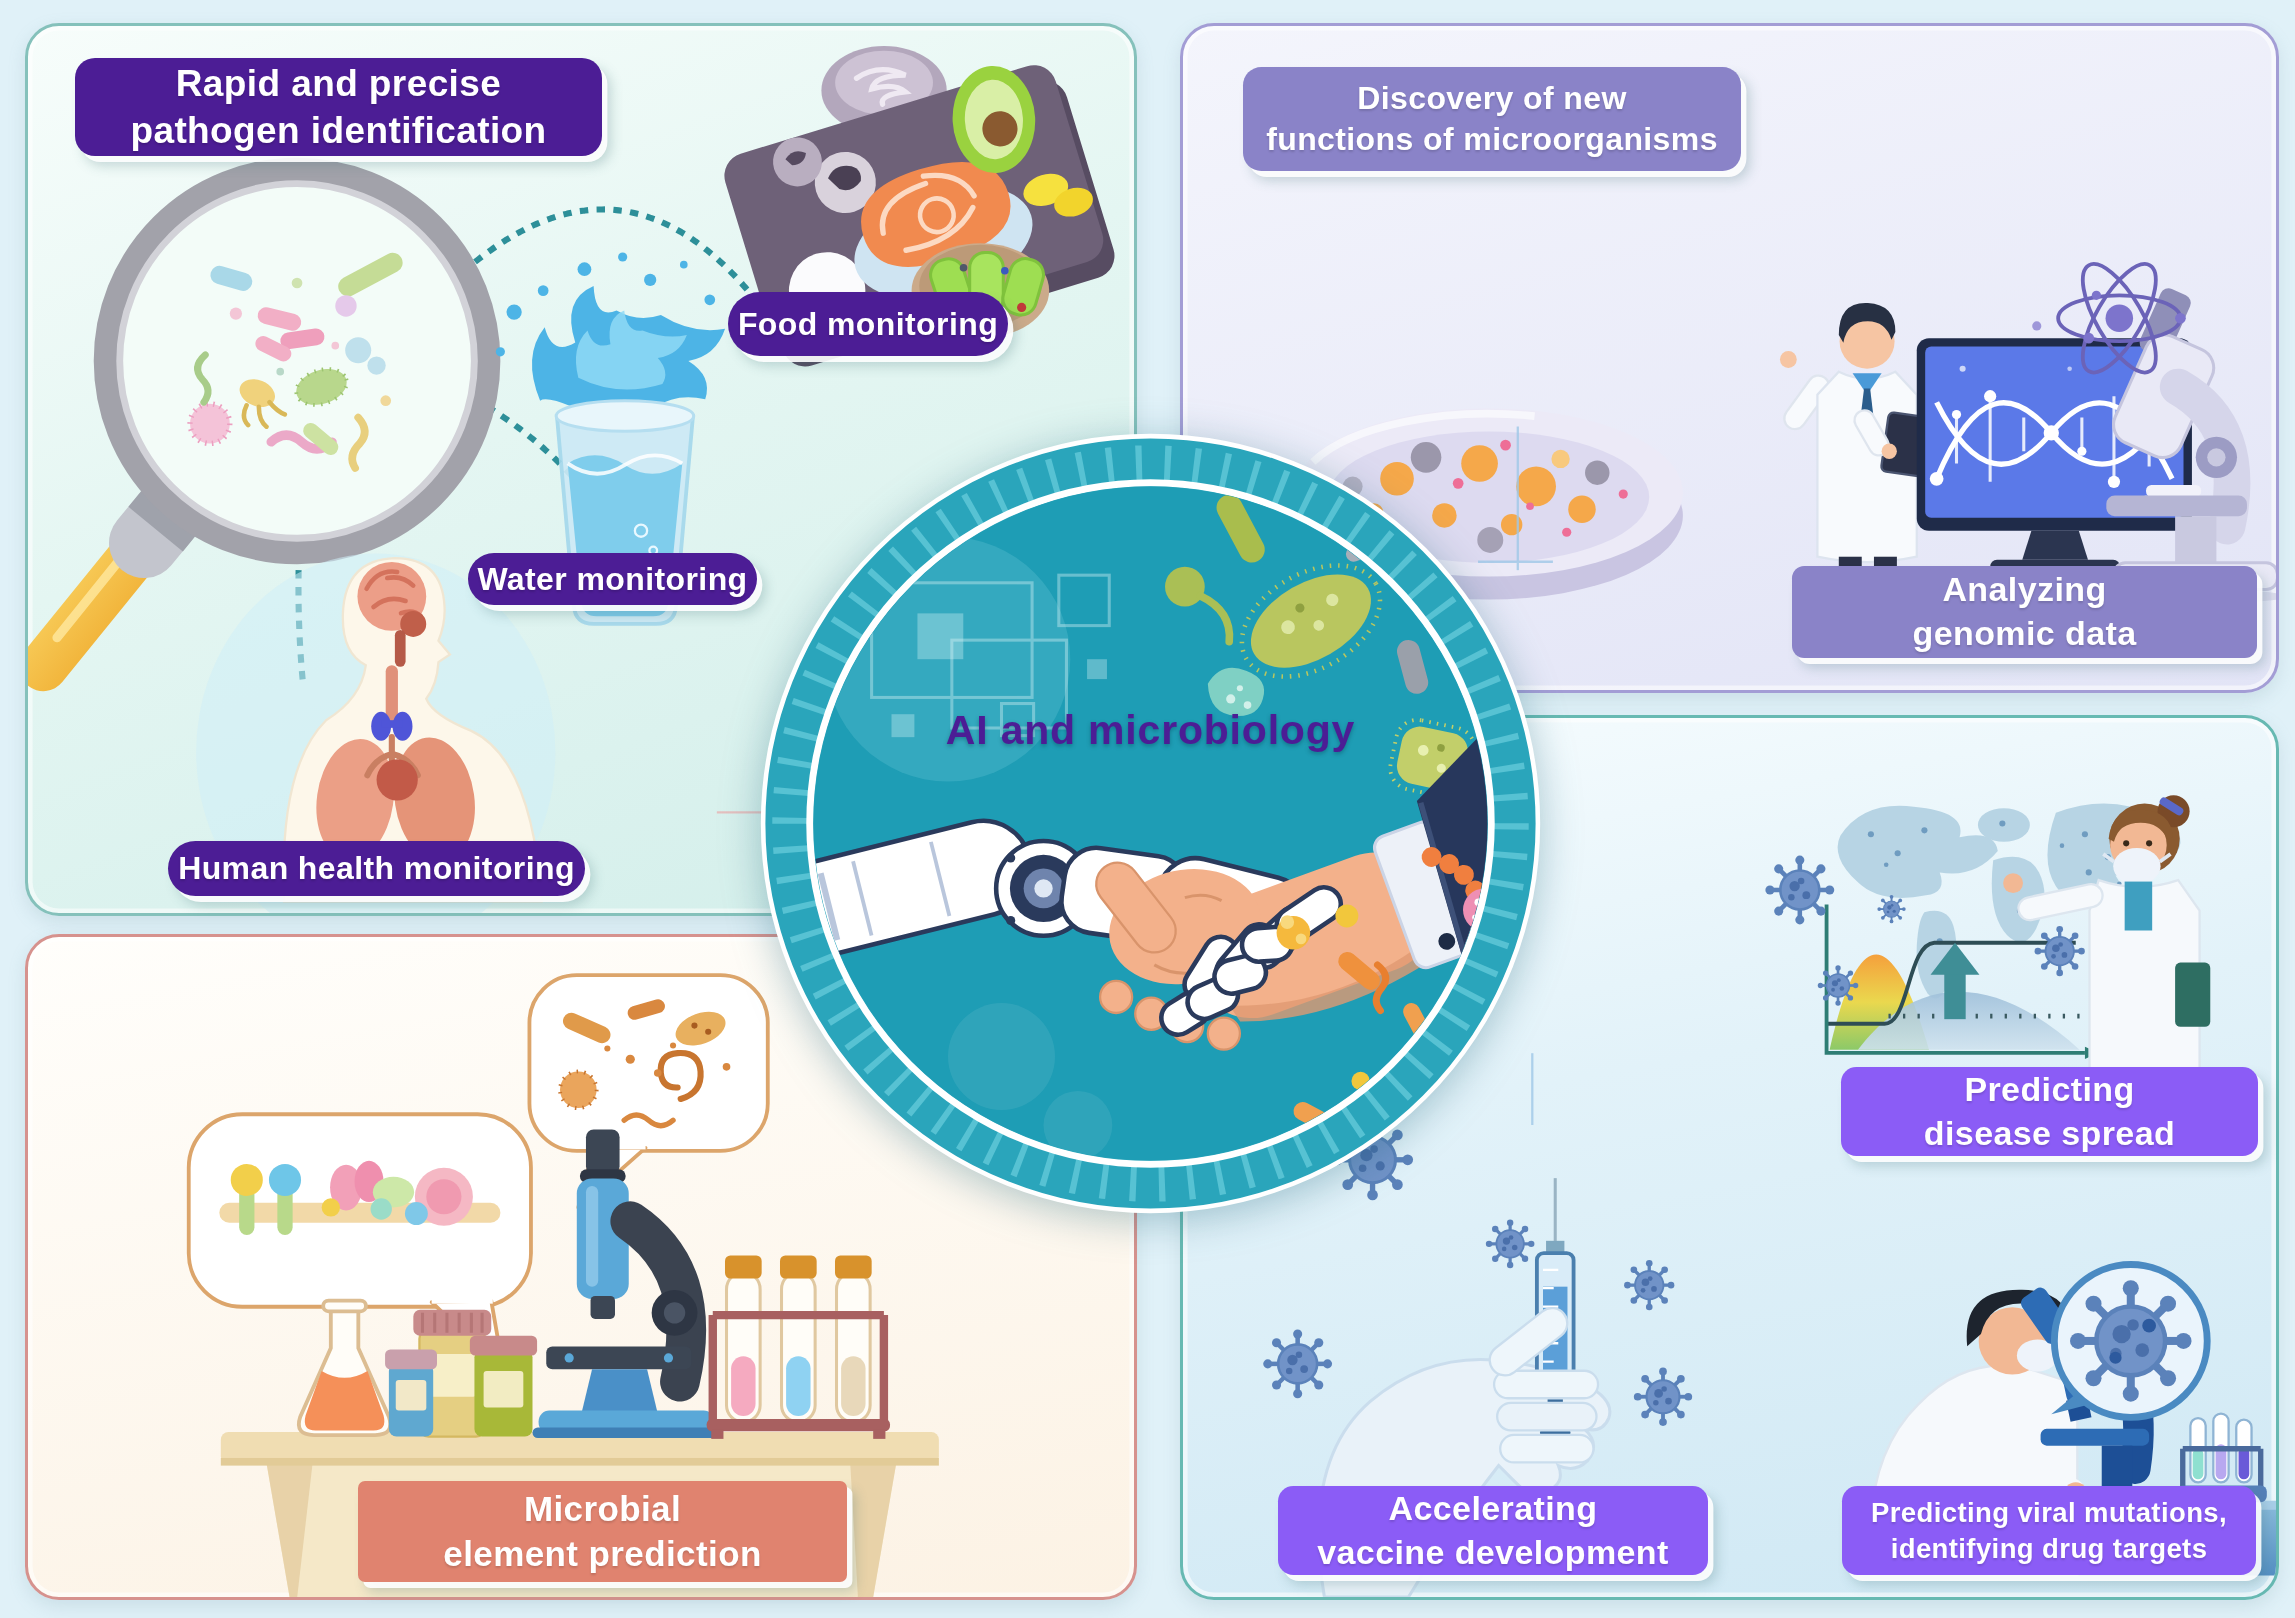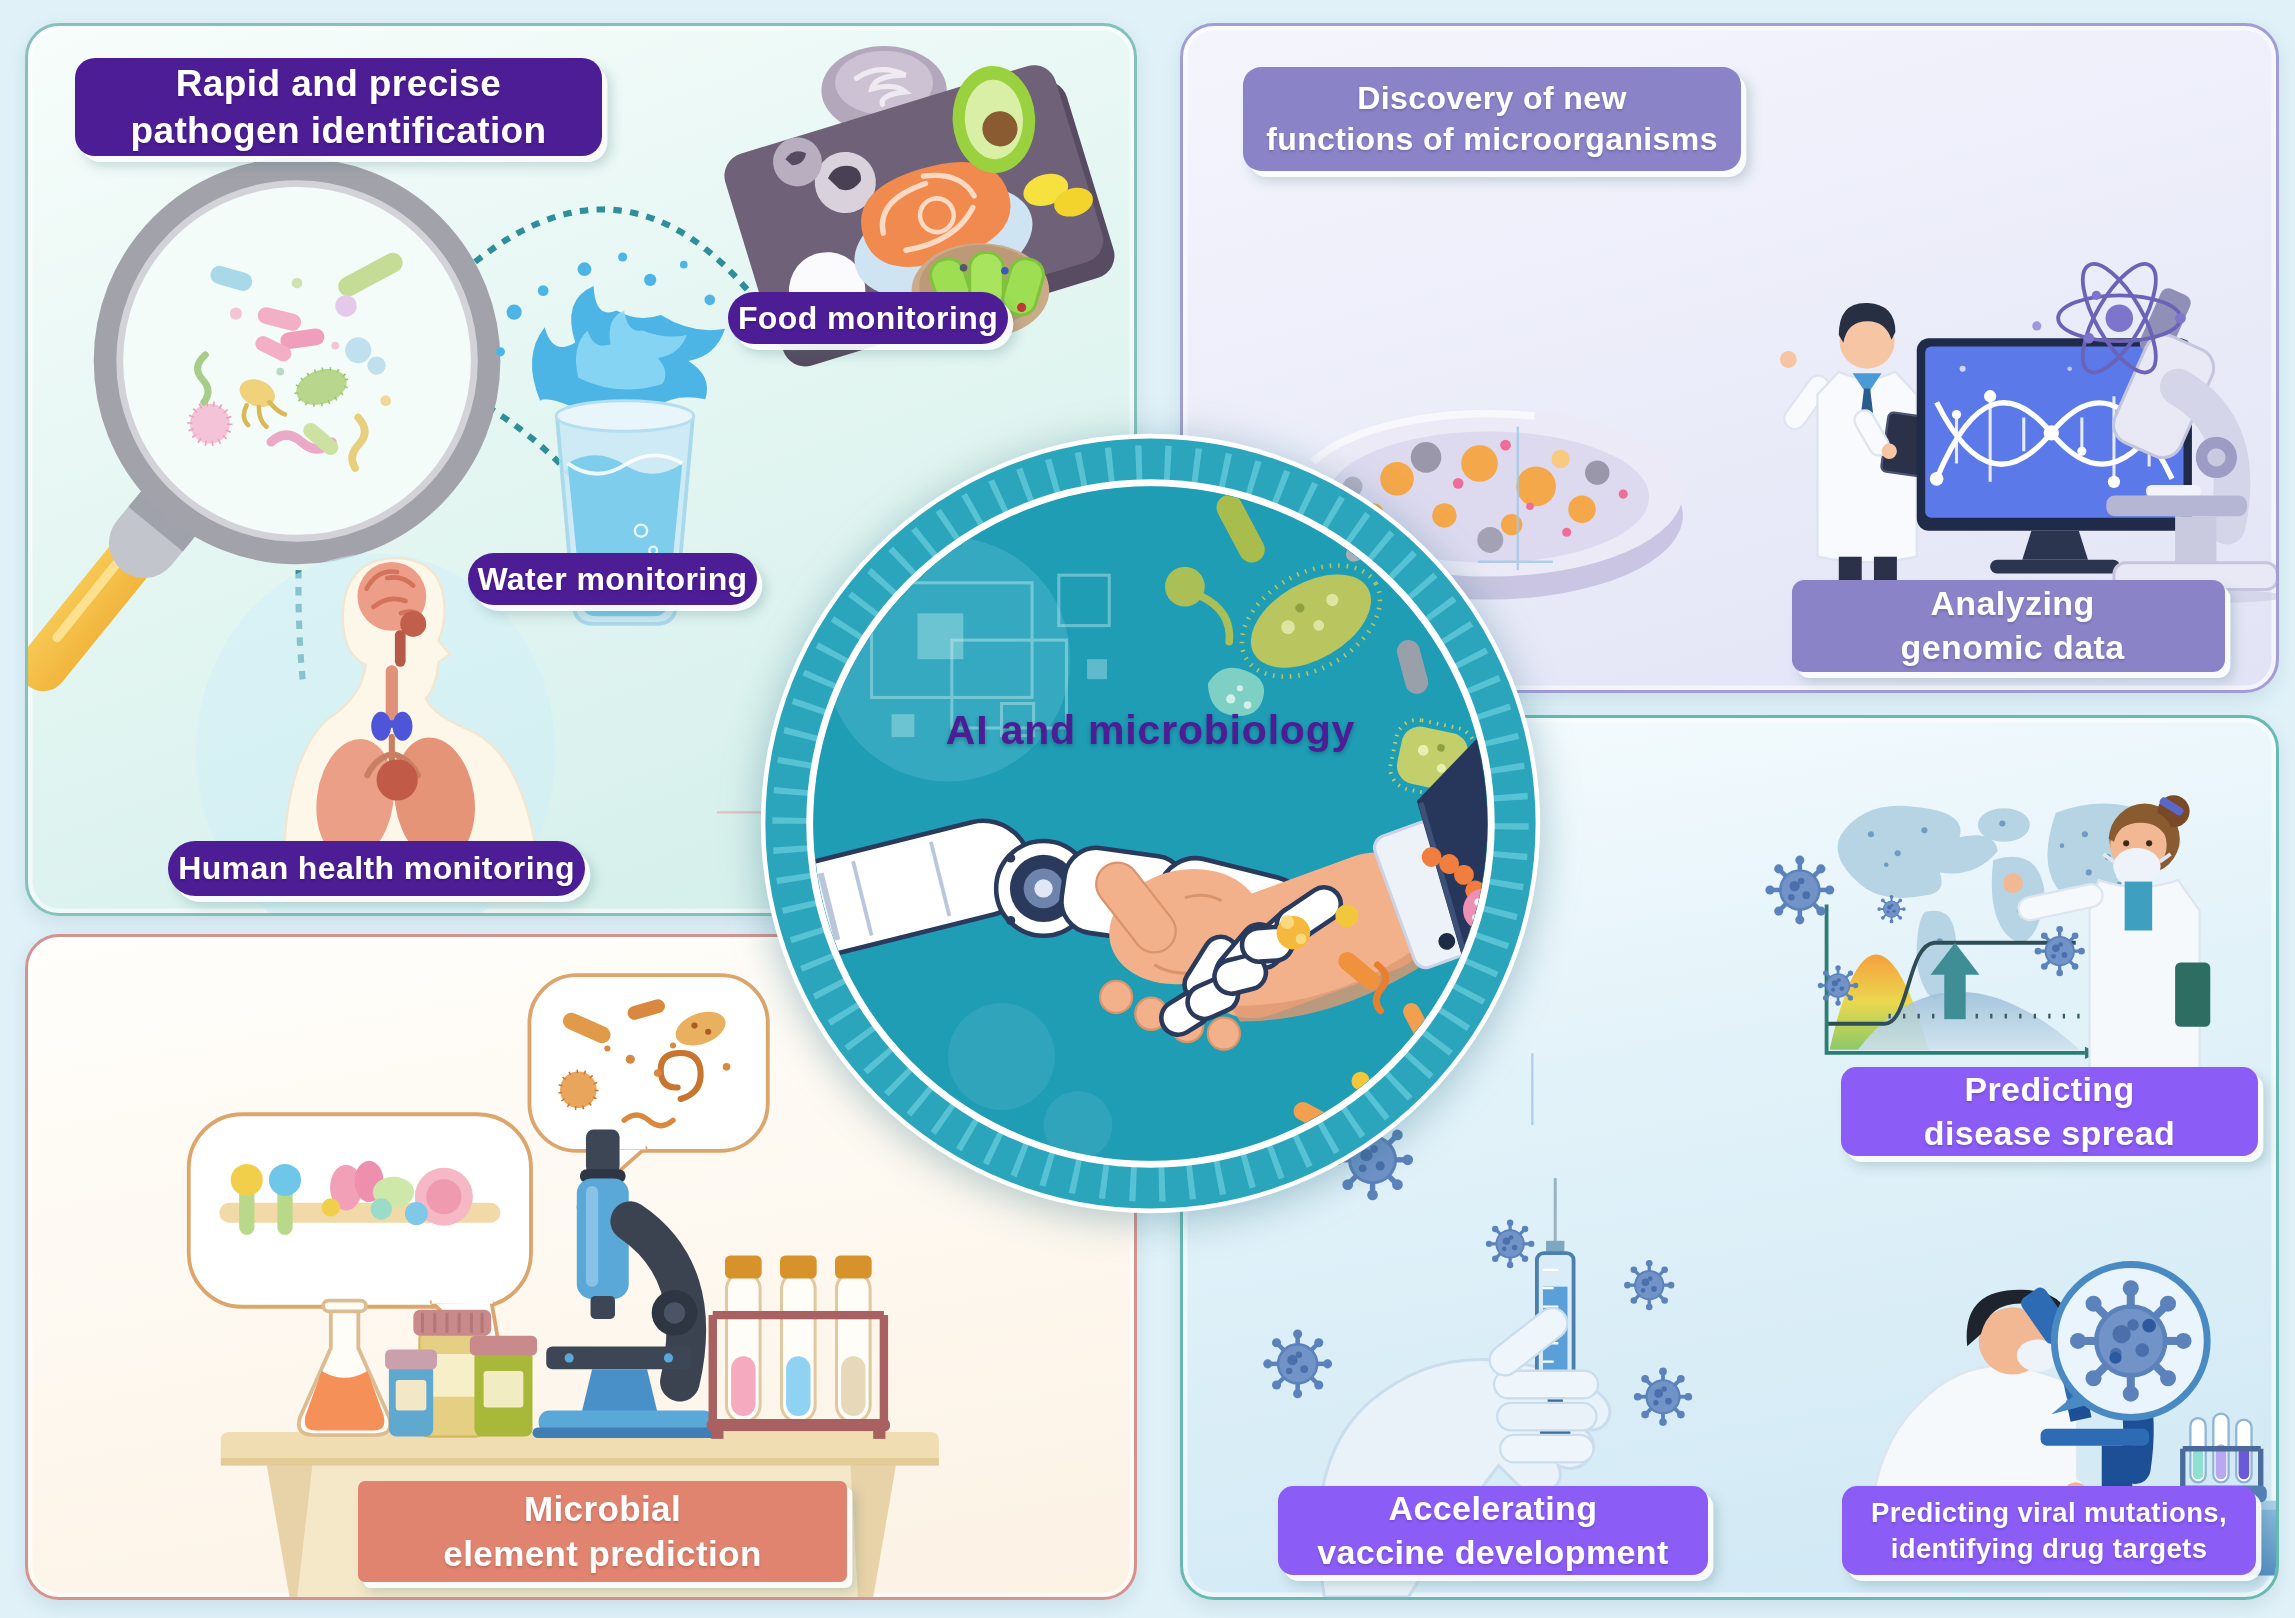--- a/index.html
+++ b/index.html
@@ -27,25 +27,25 @@
     text-shadow:0 1.5px 2.3px rgba(0,0,0,.15);
     box-shadow:5.4px 6.1px 0 rgba(255,255,255,.9), 8.4px 10px 12.2px rgba(60,110,115,.25);
   }
   .teal{background:#4c1d95;}
   .purple{background:#8a83c8;}
   .salmon{background:#e0836f;}
   .blue{background:#8b5cf6;}
   .pill{border-radius:764px;}
 
   #tag-tl-title{left:75px;top:58px;width:527px;height:98px;font-size:37px;border-radius:20px;}
-  #tag-food{left:728px;top:292px;width:280px;height:52px;font-size:32px;}
+  #tag-food{left:728px;top:292px;width:280px;height:64px;font-size:32px;}
   #tag-water{left:468px;top:553px;width:289px;height:52px;font-size:32px;}
   #tag-human{left:168px;top:841px;width:417px;height:55px;font-size:32px;}
   #tag-tr-title{left:1243px;top:67px;width:498px;height:104px;font-size:32px;border-radius:18.3px;}
-  #tag-genomic{left:1792px;top:580px;width:425px;height:92px;font-size:34px;border-radius:12.2px;padding-left:8px;}
+  #tag-genomic{left:1792px;top:566px;width:465px;height:92px;font-size:34px;border-radius:12.2px;}
   #tag-element{left:358px;top:1481px;width:489px;height:101px;font-size:35px;border-radius:7px;}
   #tag-spread{left:1841px;top:1067px;width:417px;height:89px;font-size:34px;border-radius:15.3px;}
   #tag-vaccine{left:1278px;top:1486px;width:430px;height:89px;font-size:34px;border-radius:15.3px;}
   #tag-viral{left:1842px;top:1486px;width:414px;height:89px;font-size:27.5px;border-radius:15.3px;}
 
   #accents{position:absolute;left:0;top:0;width:2295px;height:1618px;z-index:4;pointer-events:none;}
   #center-badge{position:absolute;left:757px;top:430px;width:787px;height:787px;z-index:10;
                 filter:drop-shadow(0 7.6px 20px rgba(30,100,120,.35));}
   #center-title{
     position:absolute;left:757px;top:707px;width:787px;z-index:11;text-align:center;

